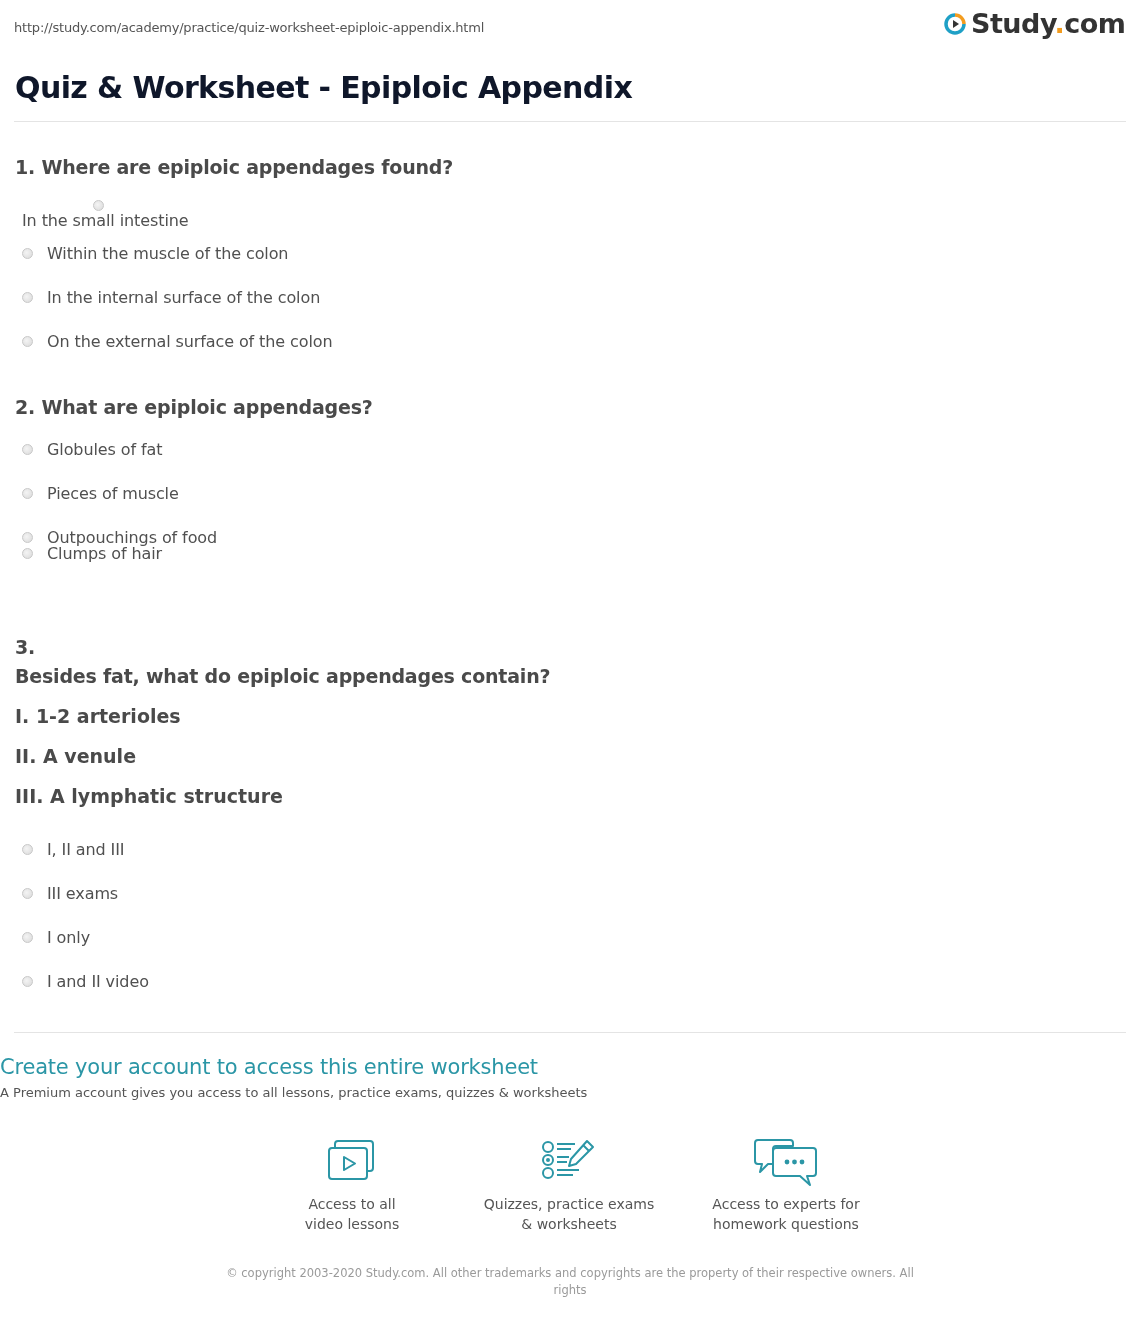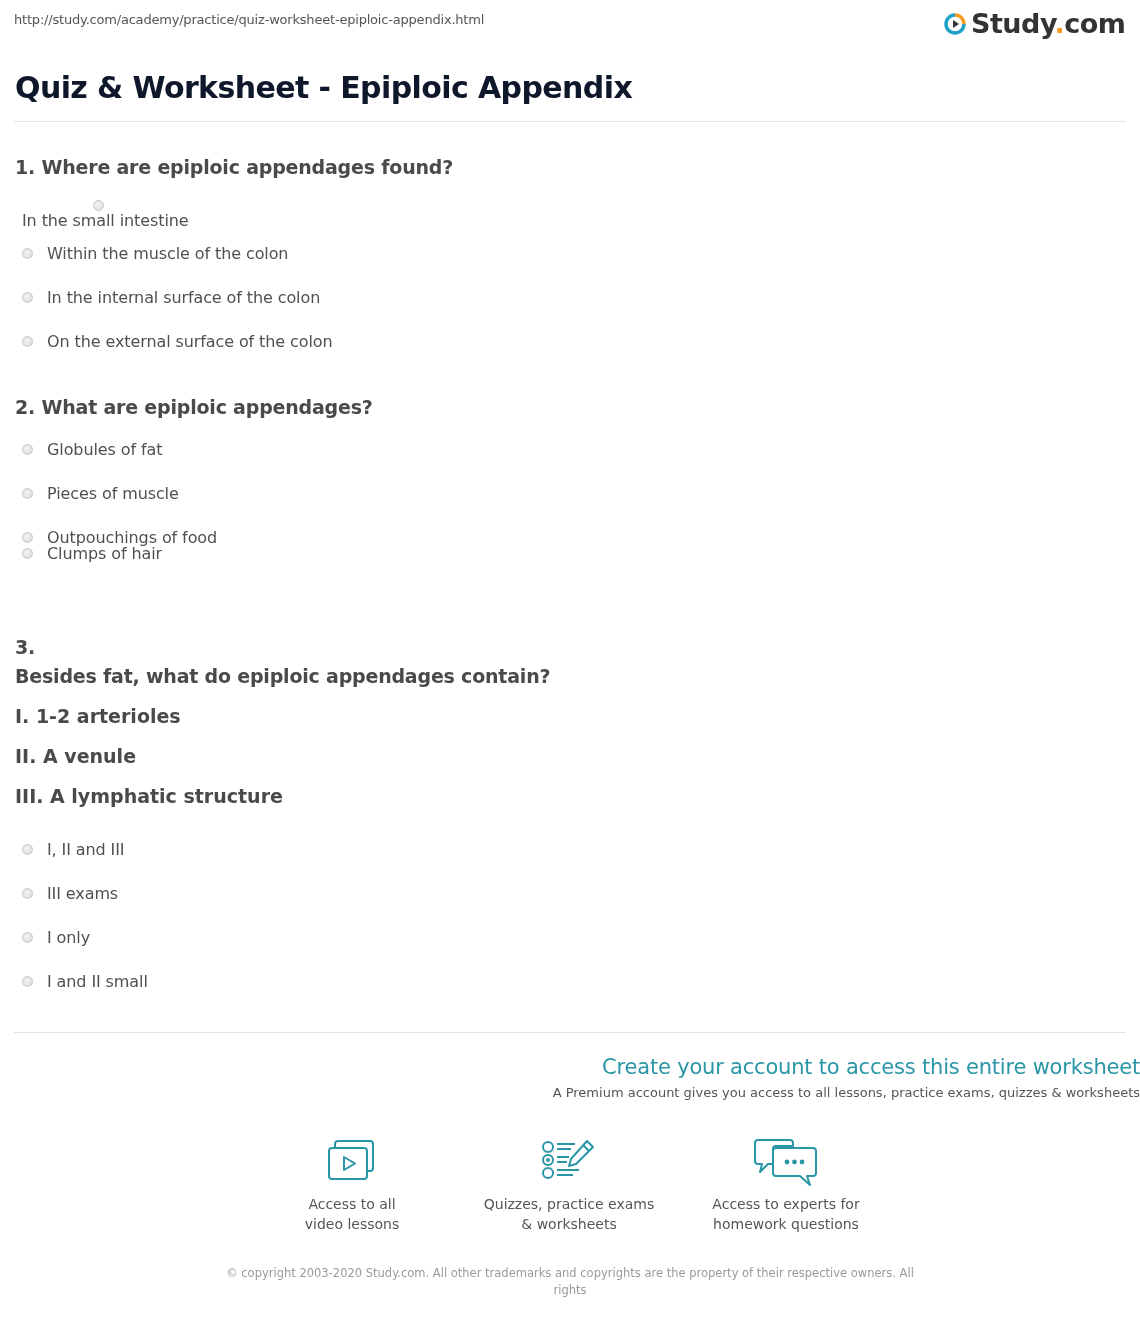--- a/index.html
+++ b/index.html
@@ -1,36 +1,36 @@
 <!DOCTYPE html>
 <html><head>
   <meta charset="utf-8">
   <style>
     * { box-sizing: border-box; margin: 0; padding: 0; }
     html, body { width: 1140px; height: 1329px; background: #ffffff; overflow: hidden; }
     body { font-family: "DejaVu Sans", "Liberation Sans", sans-serif; color: #4a4a4a; position: relative; }
 
-    .url { position: absolute; left: 14px; top: 12px; font-size: 13px; color: #555; letter-spacing: -0.2px; }
+    .url { position: absolute; left: 14px; top: 20px; font-size: 13px; color: #555; letter-spacing: -0.2px; }
     .logo { position: absolute; left: 944px; top: 10px; display: flex; align-items: center; }
     .logo-mark { width: 22px; height: 22px; position: relative; margin-right: 5px; }
     .logo-text { font-size: 27px; font-weight: bold; color: #333; letter-spacing: -0.5px; line-height: 28px; }
     .logo-text .dot { color: #f39c1f; }
 
     .title { position: absolute; left: 15px; top: 70px; font-size: 30px; font-weight: bold; color: #0f172a; letter-spacing: -0.6px; }
     .hr { position: absolute; left: 14px; width: 1112px; height: 1px; background: #e4e4e4; }
 
     .question { position: absolute; left: 15px; font-size: 19px; font-weight: bold; color: #4a4a4a; letter-spacing: -0.2px; }
     .option { position: absolute; left: 22px; display: flex; align-items: center; cursor: pointer; }
     .radio { width: 11px; height: 11px; border-radius: 50%; border: 1px solid #c8c8c8;
              background: radial-gradient(circle at 40% 40%, #f4f4f4, #d9d9d9); margin-right: 14px; flex: 0 0 auto; }
     .option-label { font-size: 16px; color: #505050; letter-spacing: -0.1px; }
 
     .sub-line { position: absolute; left: 15px; font-size: 19px; font-weight: bold; color: #4a4a4a; }
 
-    .cta { position: absolute; left: 0; width: 1140px; text-align: right; padding-left: 44px; }
+    .cta { position: absolute; left: 0; width: 1140px; text-align: left; }
     .cta-title { top: 1055px; font-size: 21px; color: #2b96a6; letter-spacing: -0.2px; }
     .cta-sub { top: 1085px; font-size: 13px; color: #555; }
 
     .features { position: absolute; top: 1138px; left: 0; width: 1140px; }
     .feature { position: absolute; width: 200px; text-align: center; }
     .feature svg { display: block; margin: 0 auto; }
     .feature-label { margin-top: 12px; font-size: 14px; color: #555; line-height: 20px; }
 
     .copyright { position: absolute; top: 1265px; left: 215px; width: 710px; text-align: center; font-size: 11.5px; color: #9a9a9a; line-height: 17px; }
   </style>
@@ -101,21 +101,21 @@
 <div class="option" style="top:884px;">
     <span class="radio"></span>
     <span class="option-label">III exams</span>
   </div>
 <div class="option" style="top:928px;">
     <span class="radio"></span>
     <span class="option-label">I only</span>
   </div>
 <div class="option" style="top:972px;">
     <span class="radio"></span>
-    <span class="option-label">I and II small</span>
+    <span class="option-label">I and II video</span>
   </div>
 
 <div class="hr" style="top:1032px;"></div>
 
 <div class="cta cta-title">Create your account to access this entire worksheet</div>
 <div class="cta cta-sub">A Premium account gives you access to all lessons, practice exams, quizzes &amp; worksheets</div>
 
 <div class="features">
   <div class="feature" style="left:252px;">
     <svg width="52" height="44" viewBox="0 0 52 44">

